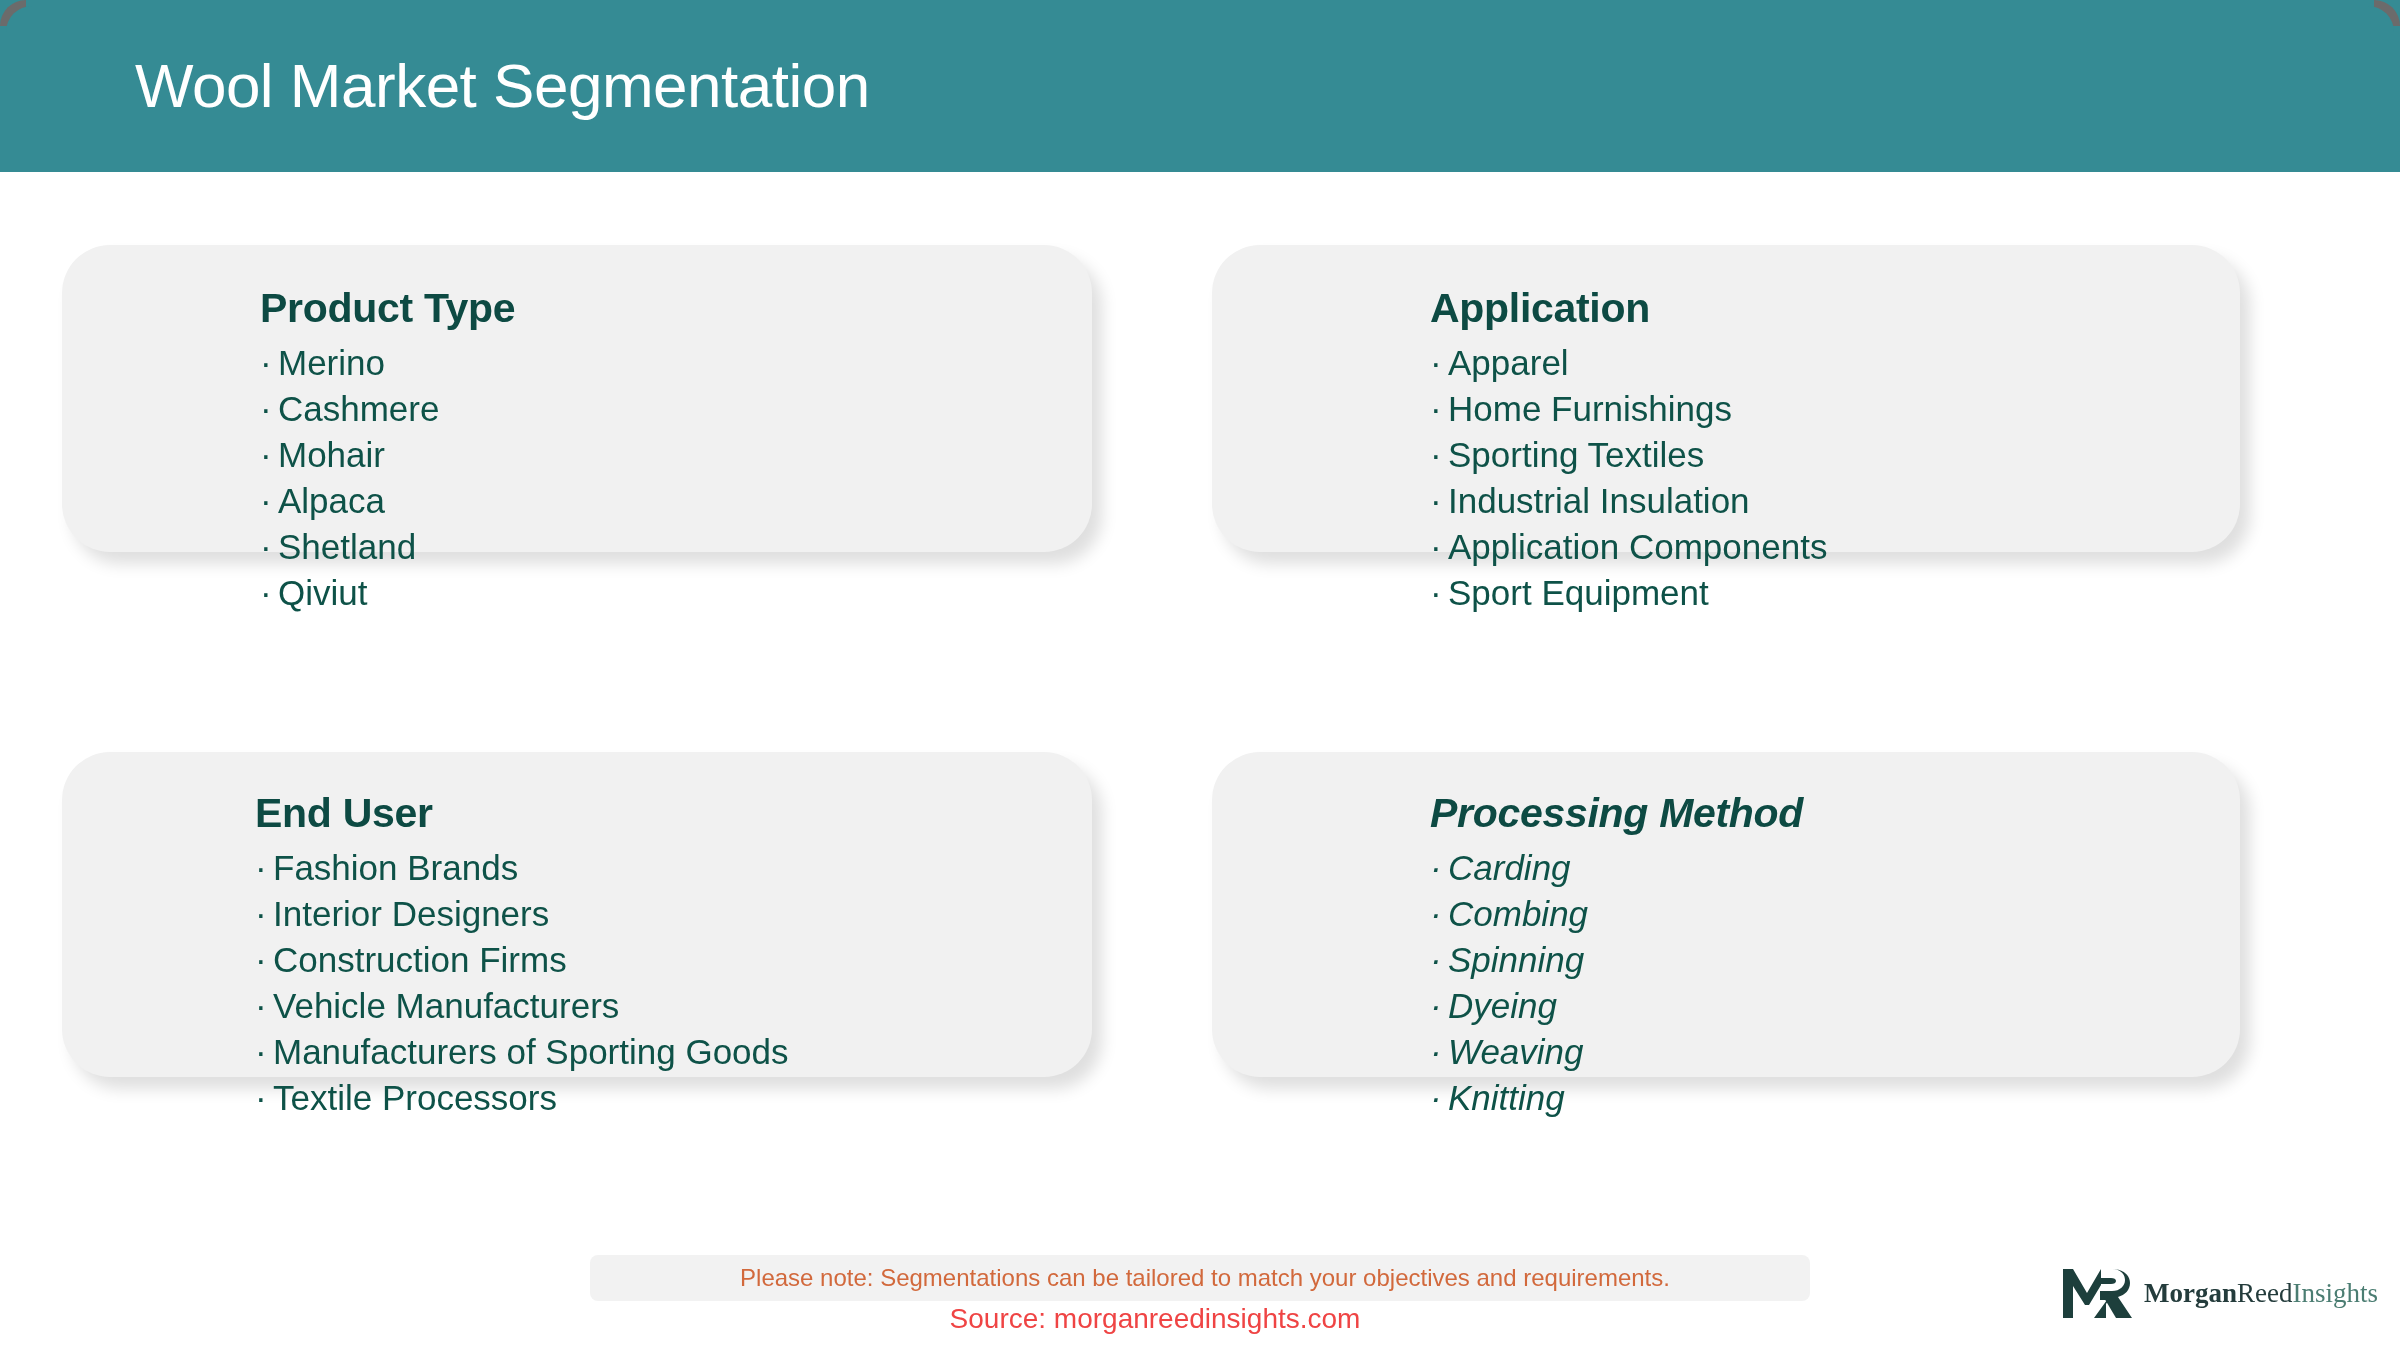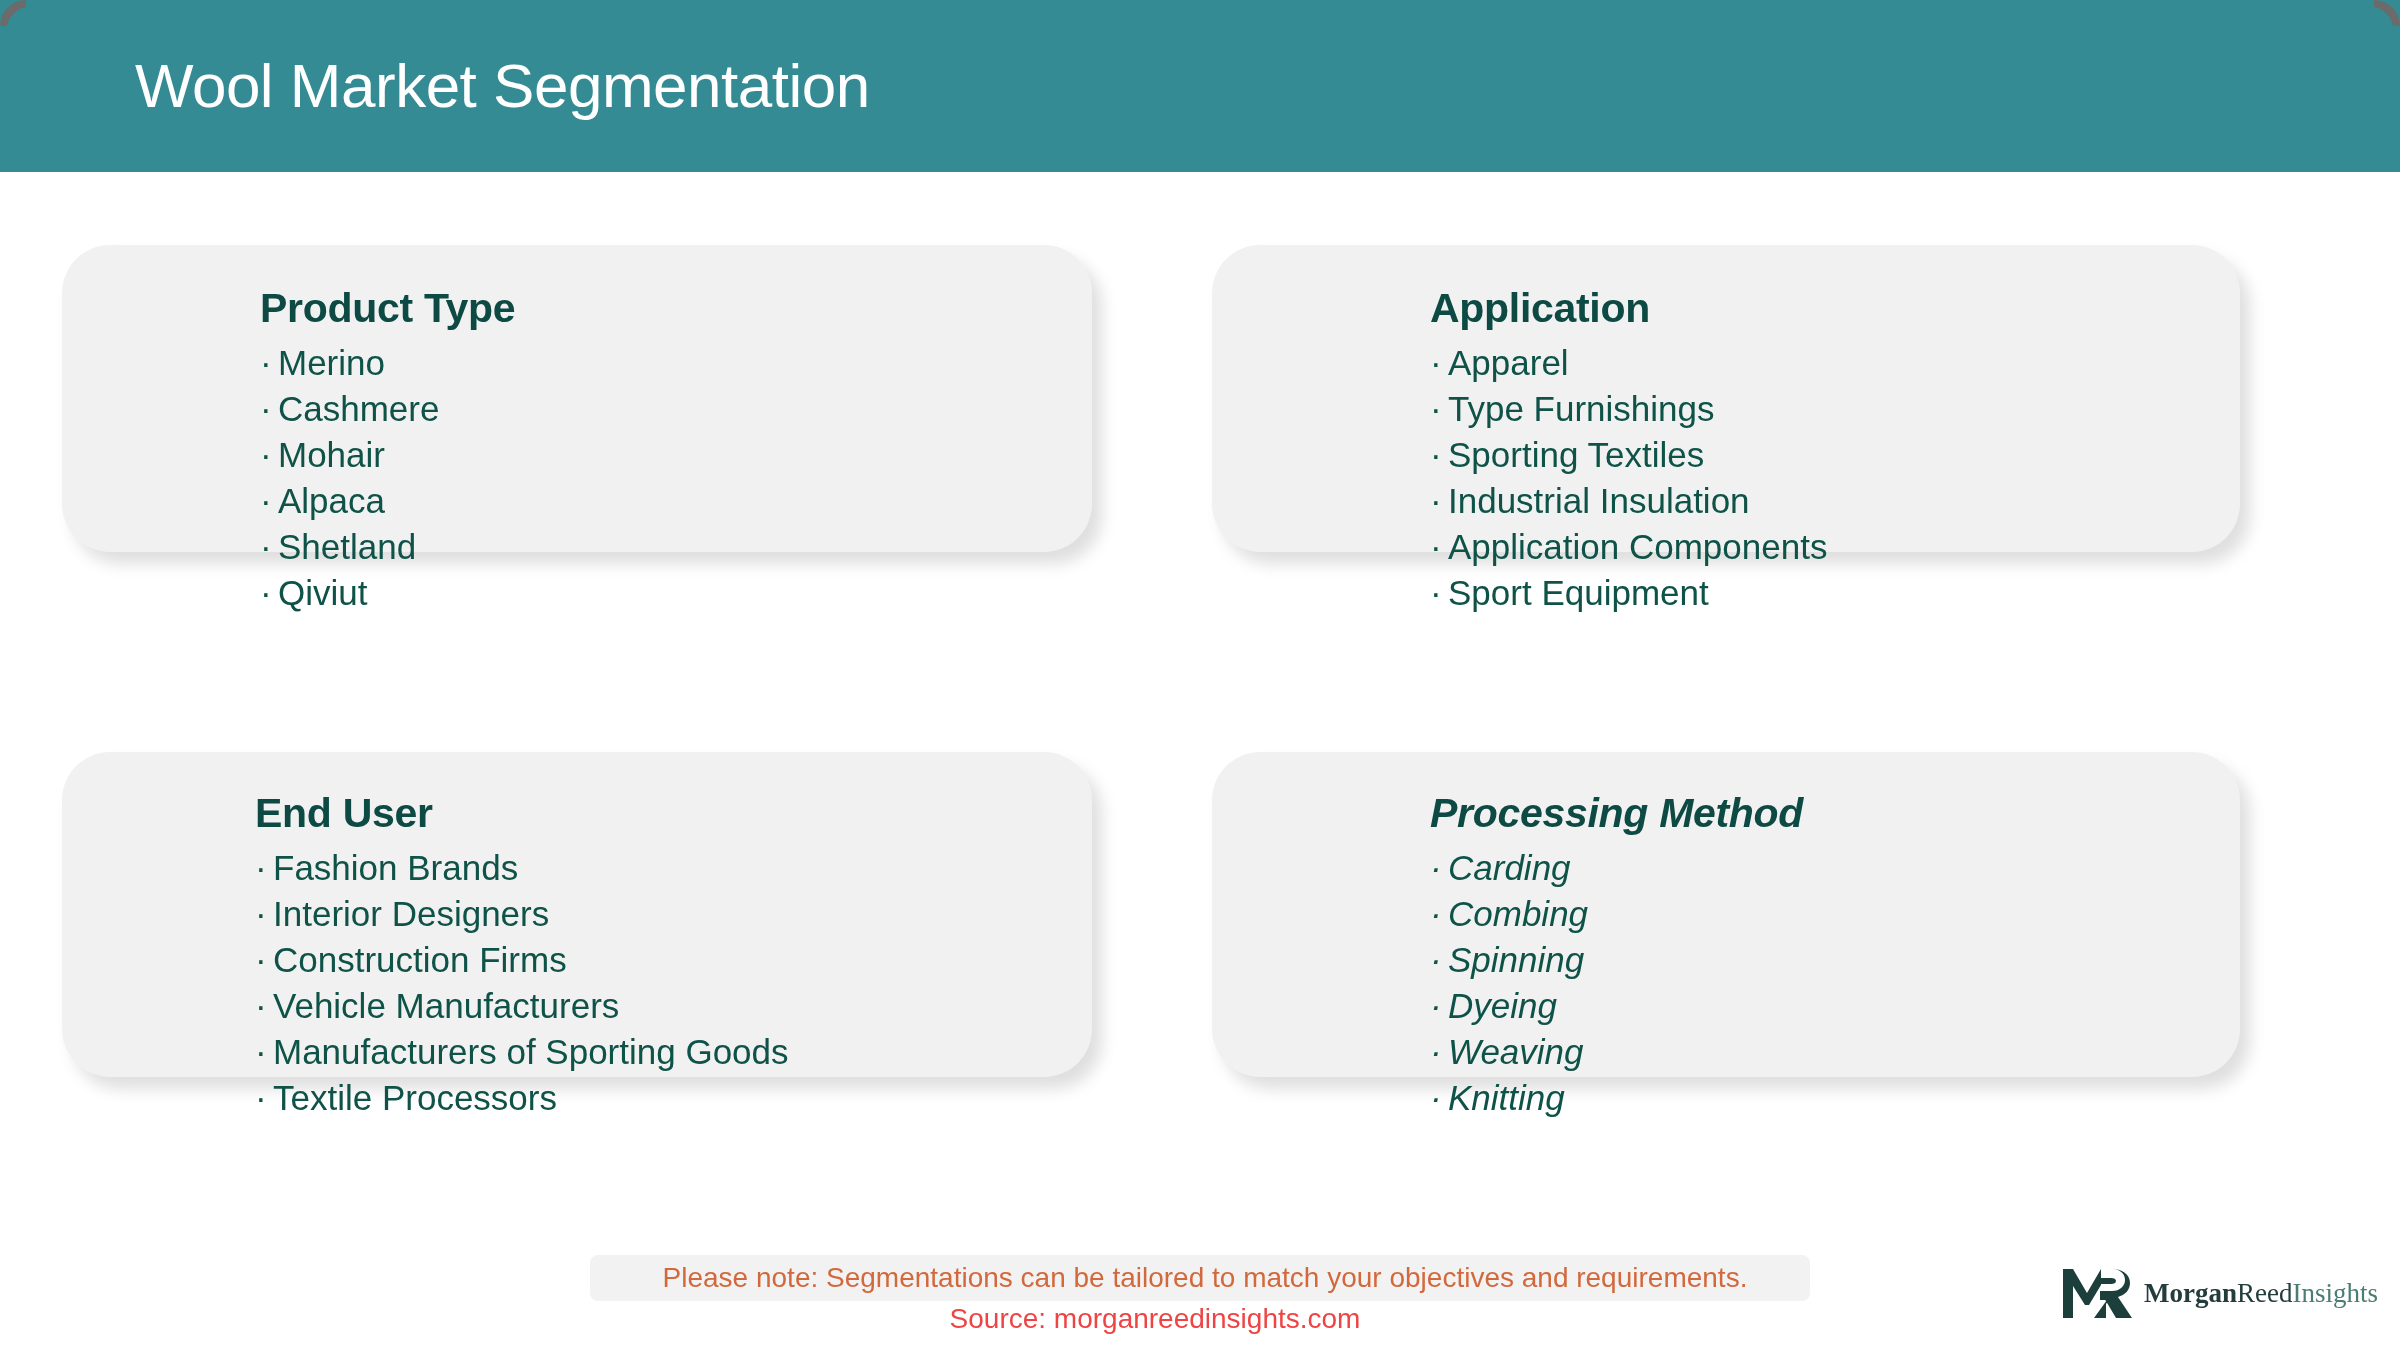--- a/index.html
+++ b/index.html
@@ -130,21 +130,21 @@
     width: 1220px;
     height: 46px;
     background: #f2f2f2;
     border-radius: 8px;
     display: flex;
     align-items: center;
     justify-content: center;
   }
   #note-text {
     color: #d2693c;
-    font-size: 28px;
+    font-size: 24px;
     line-height: 1;
     white-space: nowrap;
     margin-left: 10px;
   }
   #source {
     position: absolute;
     left: 0;
     top: 1305px;
     width: 2310px;
     text-align: center;
@@ -209,21 +209,21 @@
           <li><span class="bullet">·</span><span>Qiviut</span></li>
         </ul>
       </div>
     </div>
 
     <div class="card c1">
       <div class="card-body">
         <div class="card-title">Application</div>
         <ul class="card-list">
           <li><span class="bullet">·</span><span>Apparel</span></li>
-          <li><span class="bullet">·</span><span>Type Furnishings</span></li>
+          <li><span class="bullet">·</span><span>Home Furnishings</span></li>
           <li><span class="bullet">·</span><span>Sporting Textiles</span></li>
           <li><span class="bullet">·</span><span>Industrial Insulation</span></li>
           <li><span class="bullet">·</span><span>Application Components</span></li>
           <li><span class="bullet">·</span><span>Sport Equipment</span></li>
         </ul>
       </div>
     </div>
 
     <div class="card c2">
       <div class="card-body">

